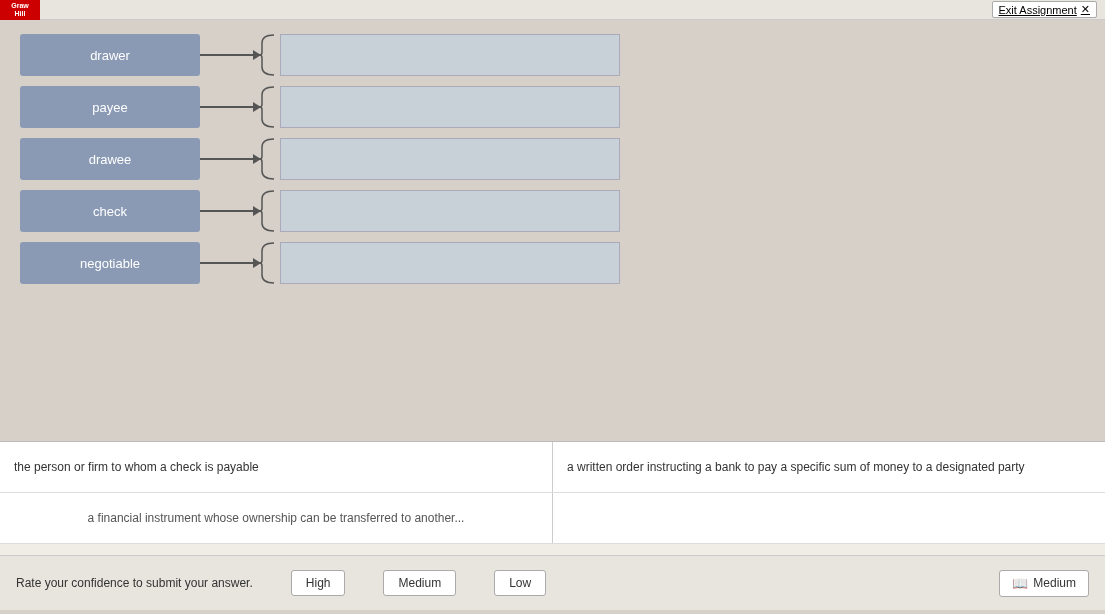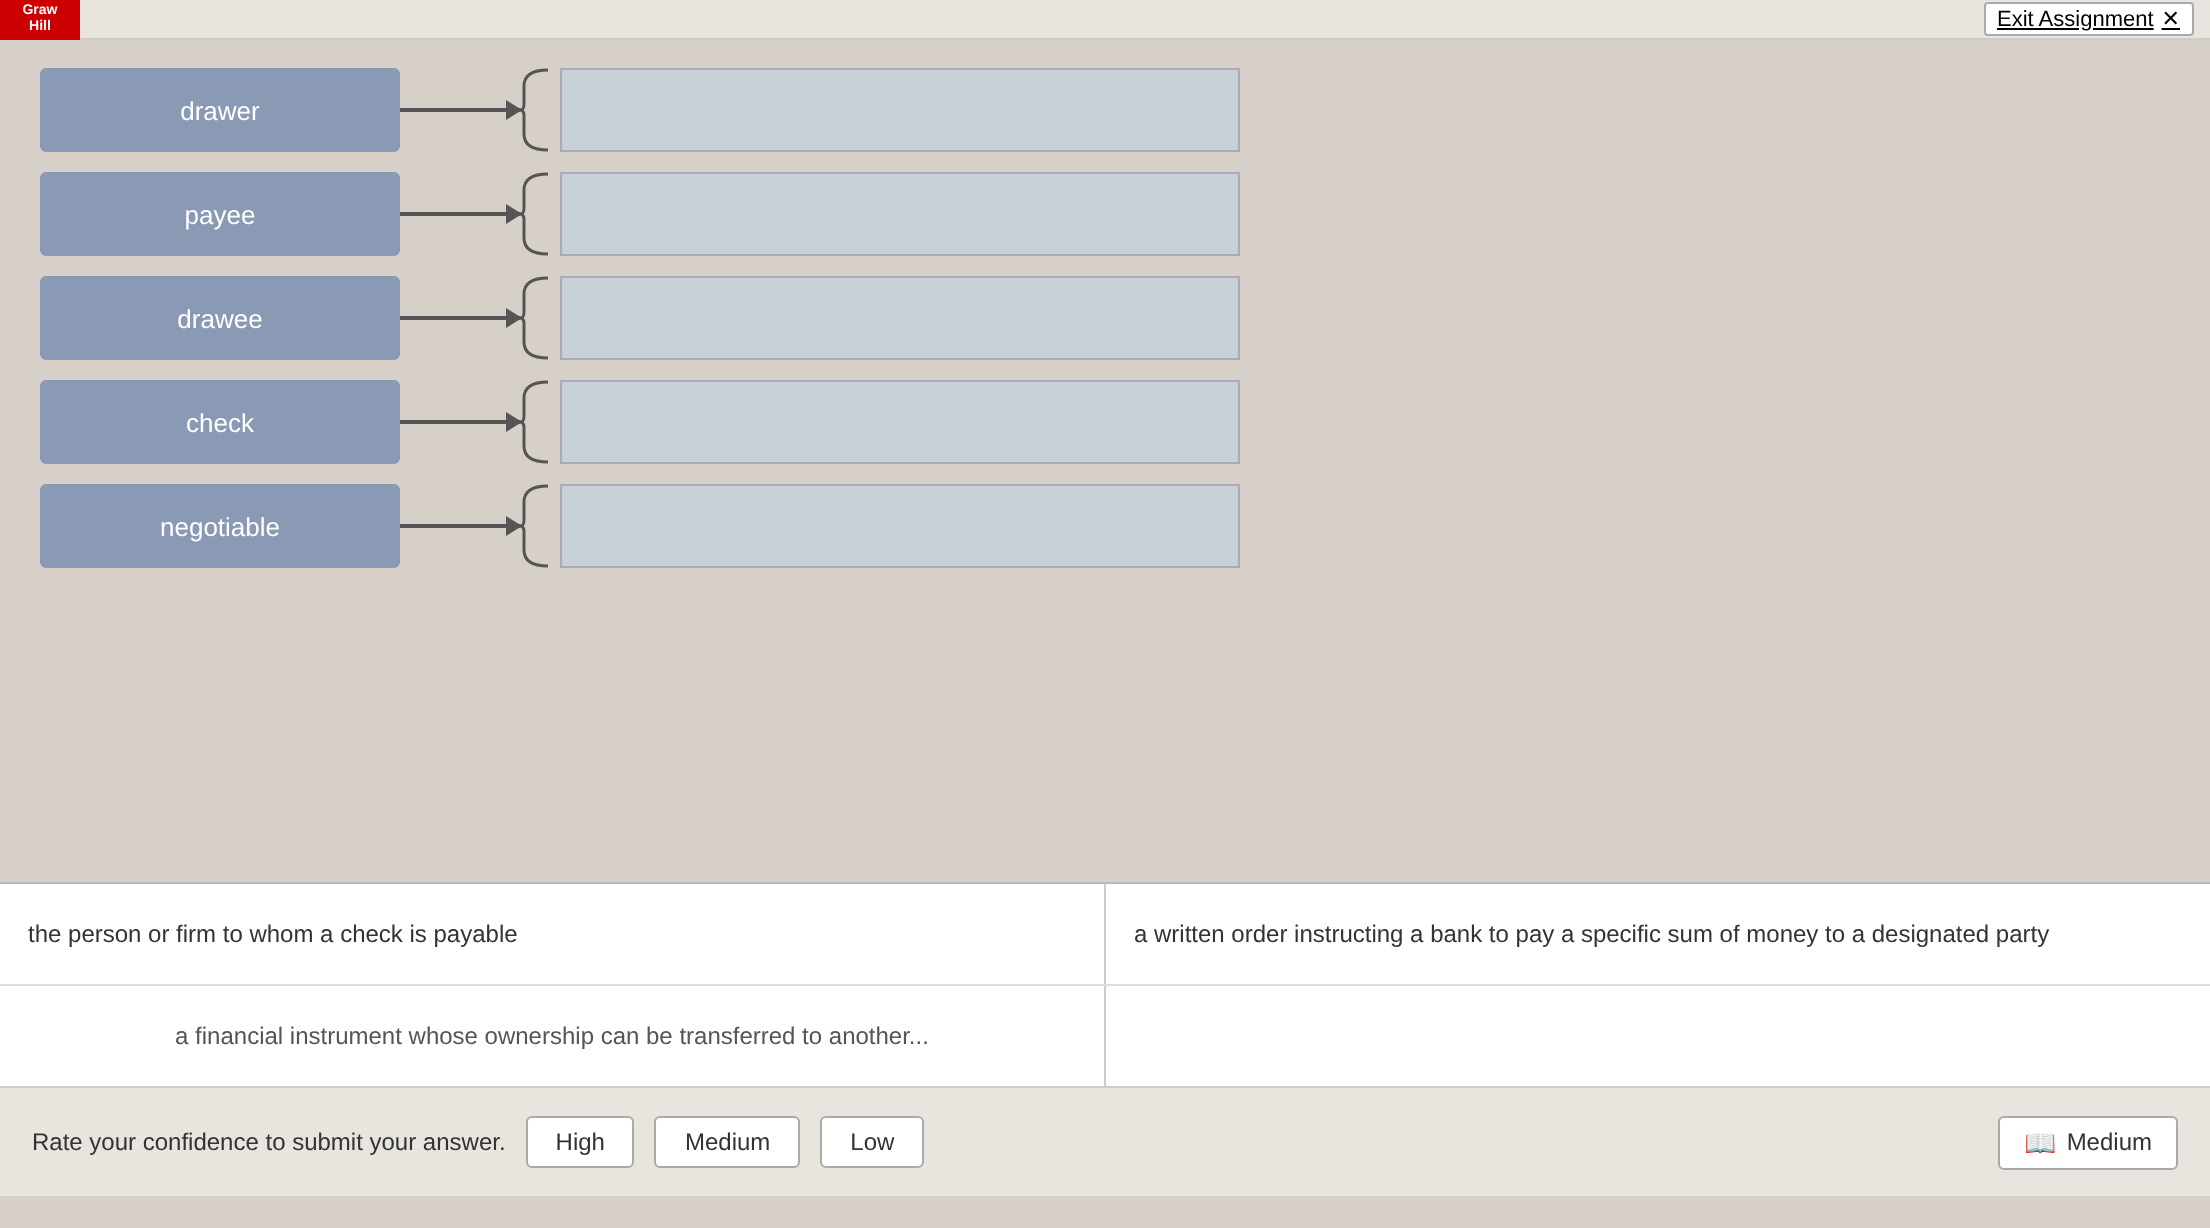--- a/index.html
+++ b/index.html
@@ -176,21 +176,21 @@
 
     .def-card.partial {
       background: white;
       color: #555;
       justify-content: center;
     }
 
     
     .bottom-bar {
       position: absolute;
-      bottom: 16px;
+      bottom: 4px;
       left: 0;
       right: 0;
       height: 55px;
       background: #e8e4de;
       border-top: 1px solid #ccc;
       display: flex;
       align-items: center;
       padding: 0 16px;
       gap: 10px;
     }
@@ -202,20 +202,21 @@
     }
 
     .confidence-btn {
       padding: 5px 14px;
       border: 1px solid #aaa;
       background: white;
       font-size: 12px;
       cursor: pointer;
       border-radius: 3px;
       color: #333;
+      margin-left: 28px;
     }
 
     .spacer { flex: 1; }
 
     .reading-btn {
       display: flex;
       align-items: center;
       gap: 5px;
       padding: 5px 12px;
       border: 1px solid #aaa;

